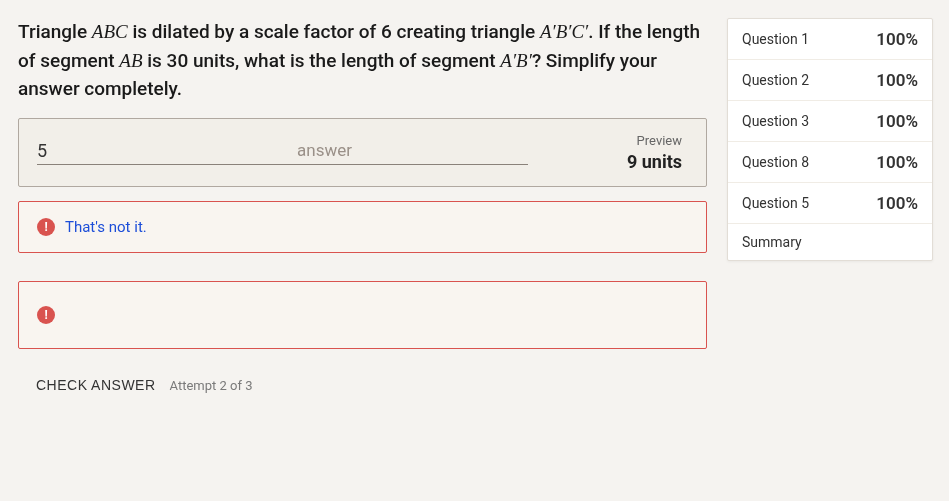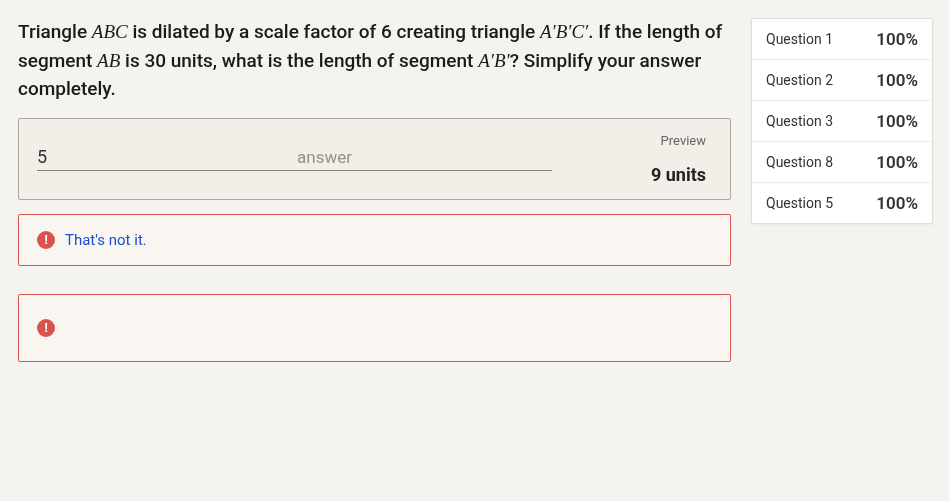--- a/index.html
+++ b/index.html
@@ -54,21 +54,21 @@
       padding-right: 12px;
     }
     .preview-col {
       text-align: right;
       min-width: 130px;
       padding-right: 6px;
     }
     .preview-label {
       font-size: 13px;
       color: #666;
-      margin-bottom: 16px;
+      margin-bottom: 3px;
     }
     .preview-value {
       font-size: 18px;
       font-weight: 700;
       color: #222;
     }
     .feedback-box {
       border: 1px solid #d9534f;
       background: #f9f5f0;
       border-radius: 2px;
@@ -107,21 +107,21 @@
       font-weight: 500;
       background: none;
       border: none;
       cursor: pointer;
     }
     .attempt {
       font-size: 13px;
       color: #7a7a7a;
     }
     .sidebar {
-      width: 182px;
+      width: 206px;
       background: #fff;
       border: 1px solid #e2ddd6;
       border-radius: 2px;
       align-self: flex-start;
       box-shadow: 0 1px 3px rgba(0,0,0,0.05);
     }
     .qrow {
       display: flex;
       justify-content: space-between;
       align-items: center;
@@ -160,20 +160,24 @@
 
   <div class="feedback-box">
     <span class="alert-icon">!</span>
     <span class="feedback-text">That's not it.</span>
   </div>
 
   <div class="feedback-box wide">
     <span class="alert-icon">!</span>
   </div>
 
+  <div class="check-row">
+    <button class="check-btn">CHECK ANSWER</button>
+    <span class="attempt">Attempt 2 of 3</span>
+  </div>
 </div>
 
 <div class="sidebar">
   <div class="qrow">
     <span>Question 1</span>
     <span class="score">100%</span>
   </div>
   <div class="qrow">
     <span>Question 2</span>
     <span class="score">100%</span>
@@ -183,13 +187,17 @@
     <span class="score">100%</span>
   </div>
   <div class="qrow">
     <span>Question 8</span>
     <span class="score">100%</span>
   </div>
   <div class="qrow">
     <span>Question 5</span>
     <span class="score">100%</span>
   </div>
+  <div class="qrow">
+    <span>Summary</span>
+    <span class="score"></span>
+  </div>
 </div>
 
 </body></html>

